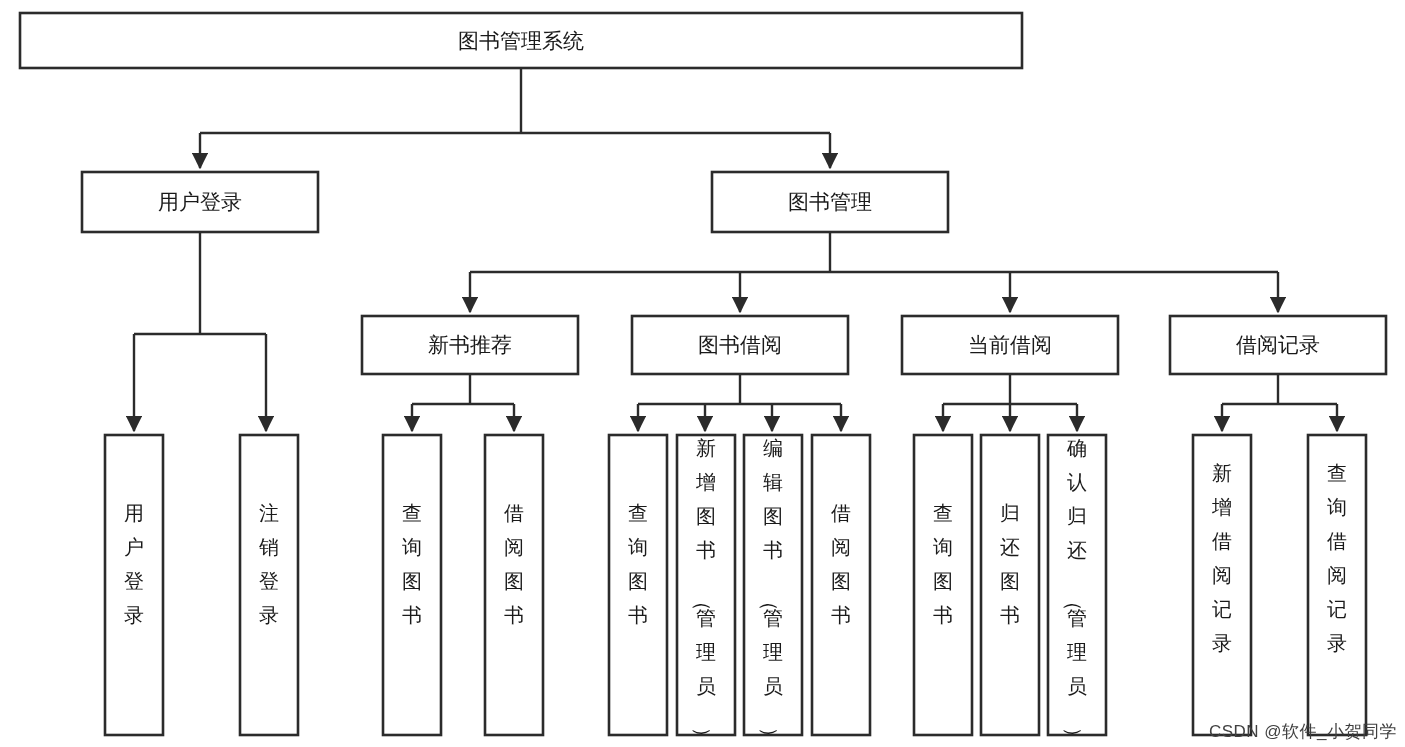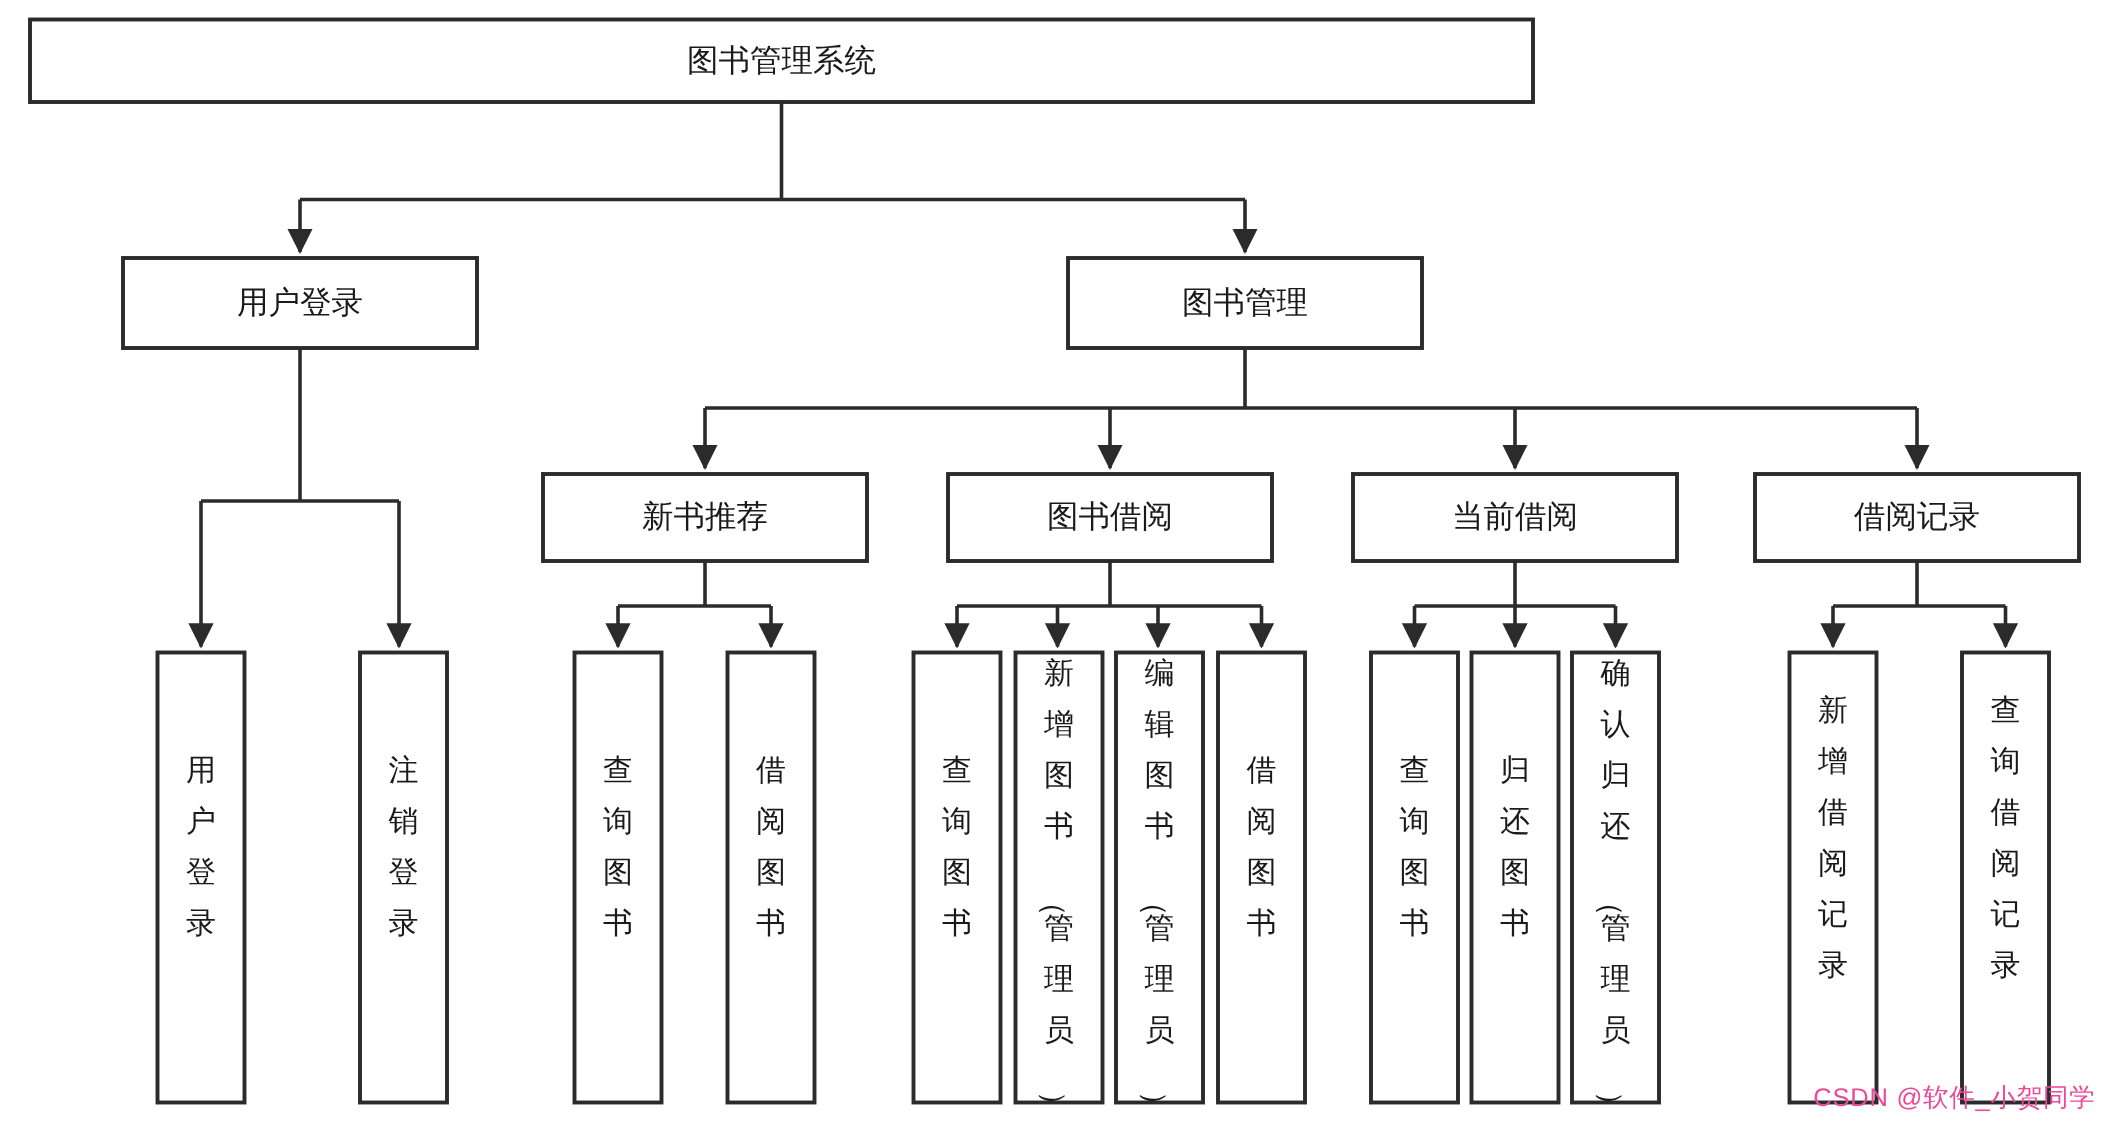--- a/index.html
+++ b/index.html
@@ -51,21 +51,21 @@
   }
   .arrow-head {
     fill: #2b2b2b;
   }
   .watermark {
     position: absolute;
     right: 8px;
     bottom: 4px;
     font-family: "Liberation Sans", "DejaVu Sans", sans-serif;
     font-size: 17px;
-    color: #ec4899;
+    color: #404040;
     letter-spacing: 0.5px;
     white-space: nowrap;
     user-select: none;
   }
 </style>
 </head>
 <body>
 
 <div id="diagram-root">
 

